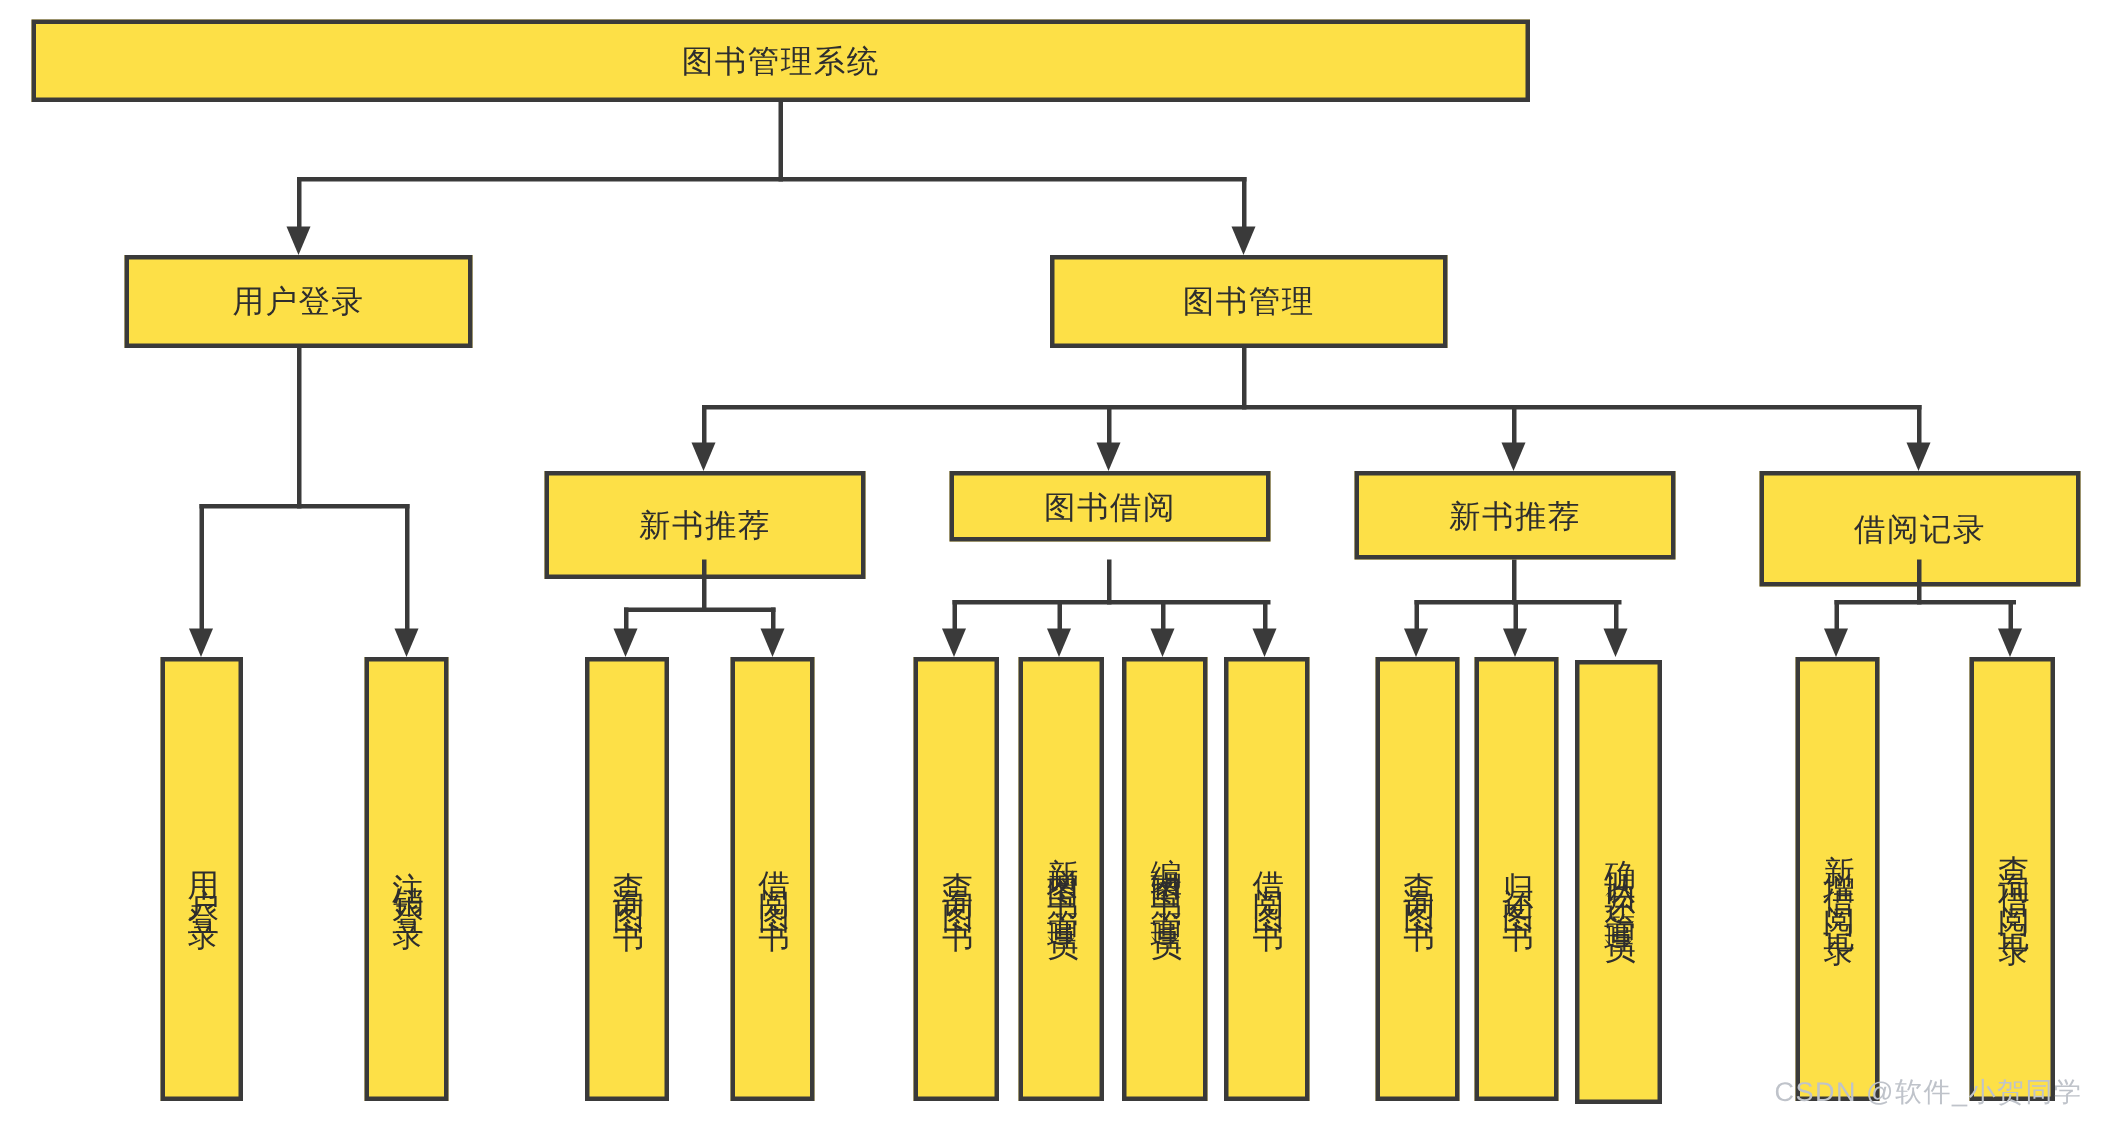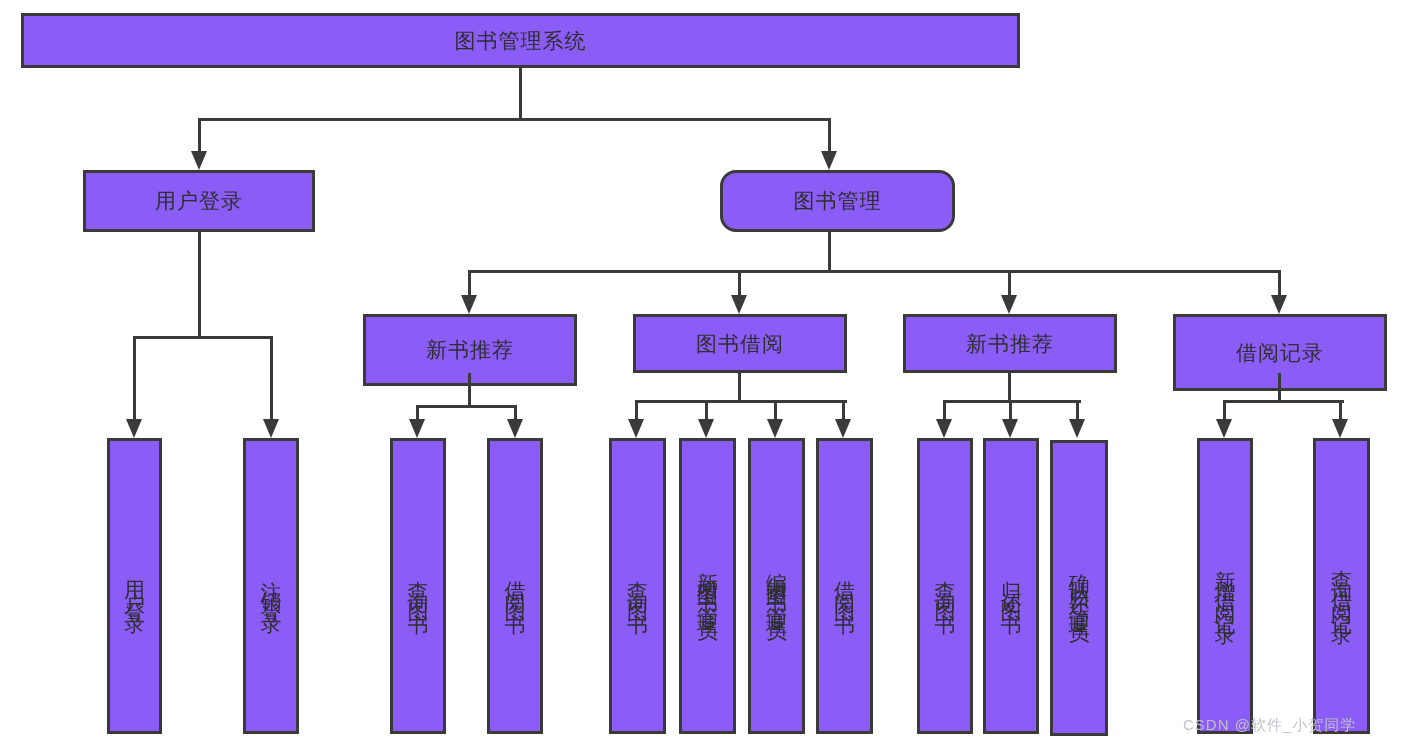--- a/index.html
+++ b/index.html
@@ -1,78 +1,78 @@
 <!DOCTYPE html>
 <html><head>
 <meta charset="utf-8">
 <style>
   html,body{margin:0;padding:0;background:#ffffff;}
   #stage{
     position:relative;width:1405px;height:747px;background:#ffffff;overflow:hidden;
     font-family:"Liberation Sans","DejaVu Sans",sans-serif;
   }
   .node{
-    position:absolute;box-sizing:border-box;background:#8b5cf6;
+    position:absolute;box-sizing:border-box;background:#fde047;
     border:3px solid #3a3a3a;color:#2e2e2e;
     display:flex;align-items:center;justify-content:center;
     font-size:21px;letter-spacing:1px;
   }
   .vnode{
     writing-mode:vertical-rl;text-orientation:mixed;
     letter-spacing:11px;font-size:21px;
   }
   .vnode.long{letter-spacing:7px;}
   .line{position:absolute;background:#3a3a3a;}
   .arr{
     position:absolute;width:0;height:0;
     border-left:8px solid transparent;border-right:8px solid transparent;
     border-top:19px solid #3a3a3a;
   }
   .watermark{
     position:absolute;left:1183px;top:716px;z-index:5;
-    font-size:15px;color:#bfc3ca;letter-spacing:1px;white-space:nowrap;
+    font-size:18px;color:#bfc3ca;letter-spacing:1px;white-space:nowrap;
   }
 </style>
 </head>
 <body>
 
 <div id="stage">
 
   <div class="node" style="left:21px;top:13px;width:999px;height:55px;">图书管理系统</div>
 
   <div class="line" style="left:519px;top:68px;width:3px;height:53px;"></div>
   <div class="line" style="left:198px;top:118px;width:633px;height:3px;"></div>
   <div class="line" style="left:198px;top:118px;width:3px;height:36px;"></div>
   <div class="arr" style="left:191px;top:151px;"></div>
   <div class="line" style="left:828px;top:118px;width:3px;height:36px;"></div>
   <div class="arr" style="left:821px;top:151px;"></div>
 
   <div class="node" style="left:83px;top:170px;width:232px;height:62px;">用户登录</div>
-  <div class="node" style="left:720px;top:170px;width:235px;height:62px;border-radius:16px;">图书管理</div>
+  <div class="node" style="left:700px;top:170px;width:265px;height:62px;">图书管理</div>
 
   <div class="line" style="left:198px;top:232px;width:3px;height:107px;"></div>
   <div class="line" style="left:133px;top:336px;width:140px;height:3px;"></div>
   <div class="line" style="left:133px;top:336px;width:3px;height:86px;"></div>
   <div class="arr" style="left:126px;top:419px;"></div>
   <div class="line" style="left:270px;top:336px;width:3px;height:86px;"></div>
   <div class="arr" style="left:263px;top:419px;"></div>
 
   <div class="line" style="left:828px;top:232px;width:3px;height:41px;"></div>
   <div class="line" style="left:468px;top:270px;width:813px;height:3px;"></div>
   <div class="line" style="left:468px;top:270px;width:3px;height:28px;"></div>
   <div class="arr" style="left:461px;top:295px;"></div>
   <div class="line" style="left:738px;top:270px;width:3px;height:28px;"></div>
   <div class="arr" style="left:731px;top:295px;"></div>
   <div class="line" style="left:1008px;top:270px;width:3px;height:28px;"></div>
   <div class="arr" style="left:1001px;top:295px;"></div>
   <div class="line" style="left:1278px;top:270px;width:3px;height:28px;"></div>
   <div class="arr" style="left:1271px;top:295px;"></div>
 
   <div class="node" style="left:363px;top:314px;width:214px;height:72px;">新书推荐</div>
-  <div class="node" style="left:633px;top:314px;width:214px;height:59px;">图书借阅</div>
+  <div class="node" style="left:633px;top:314px;width:214px;height:47px;">图书借阅</div>
   <div class="node" style="left:903px;top:314px;width:214px;height:59px;">新书推荐</div>
   <div class="node" style="left:1173px;top:314px;width:214px;height:77px;">借阅记录</div>
 
   <div class="line" style="left:468px;top:373px;width:3px;height:35px;"></div>
   <div class="line" style="left:416px;top:405px;width:101px;height:3px;"></div>
   <div class="line" style="left:416px;top:405px;width:3px;height:17px;"></div>
   <div class="arr" style="left:409px;top:419px;"></div>
   <div class="line" style="left:514px;top:405px;width:3px;height:17px;"></div>
   <div class="arr" style="left:507px;top:419px;"></div>
 

